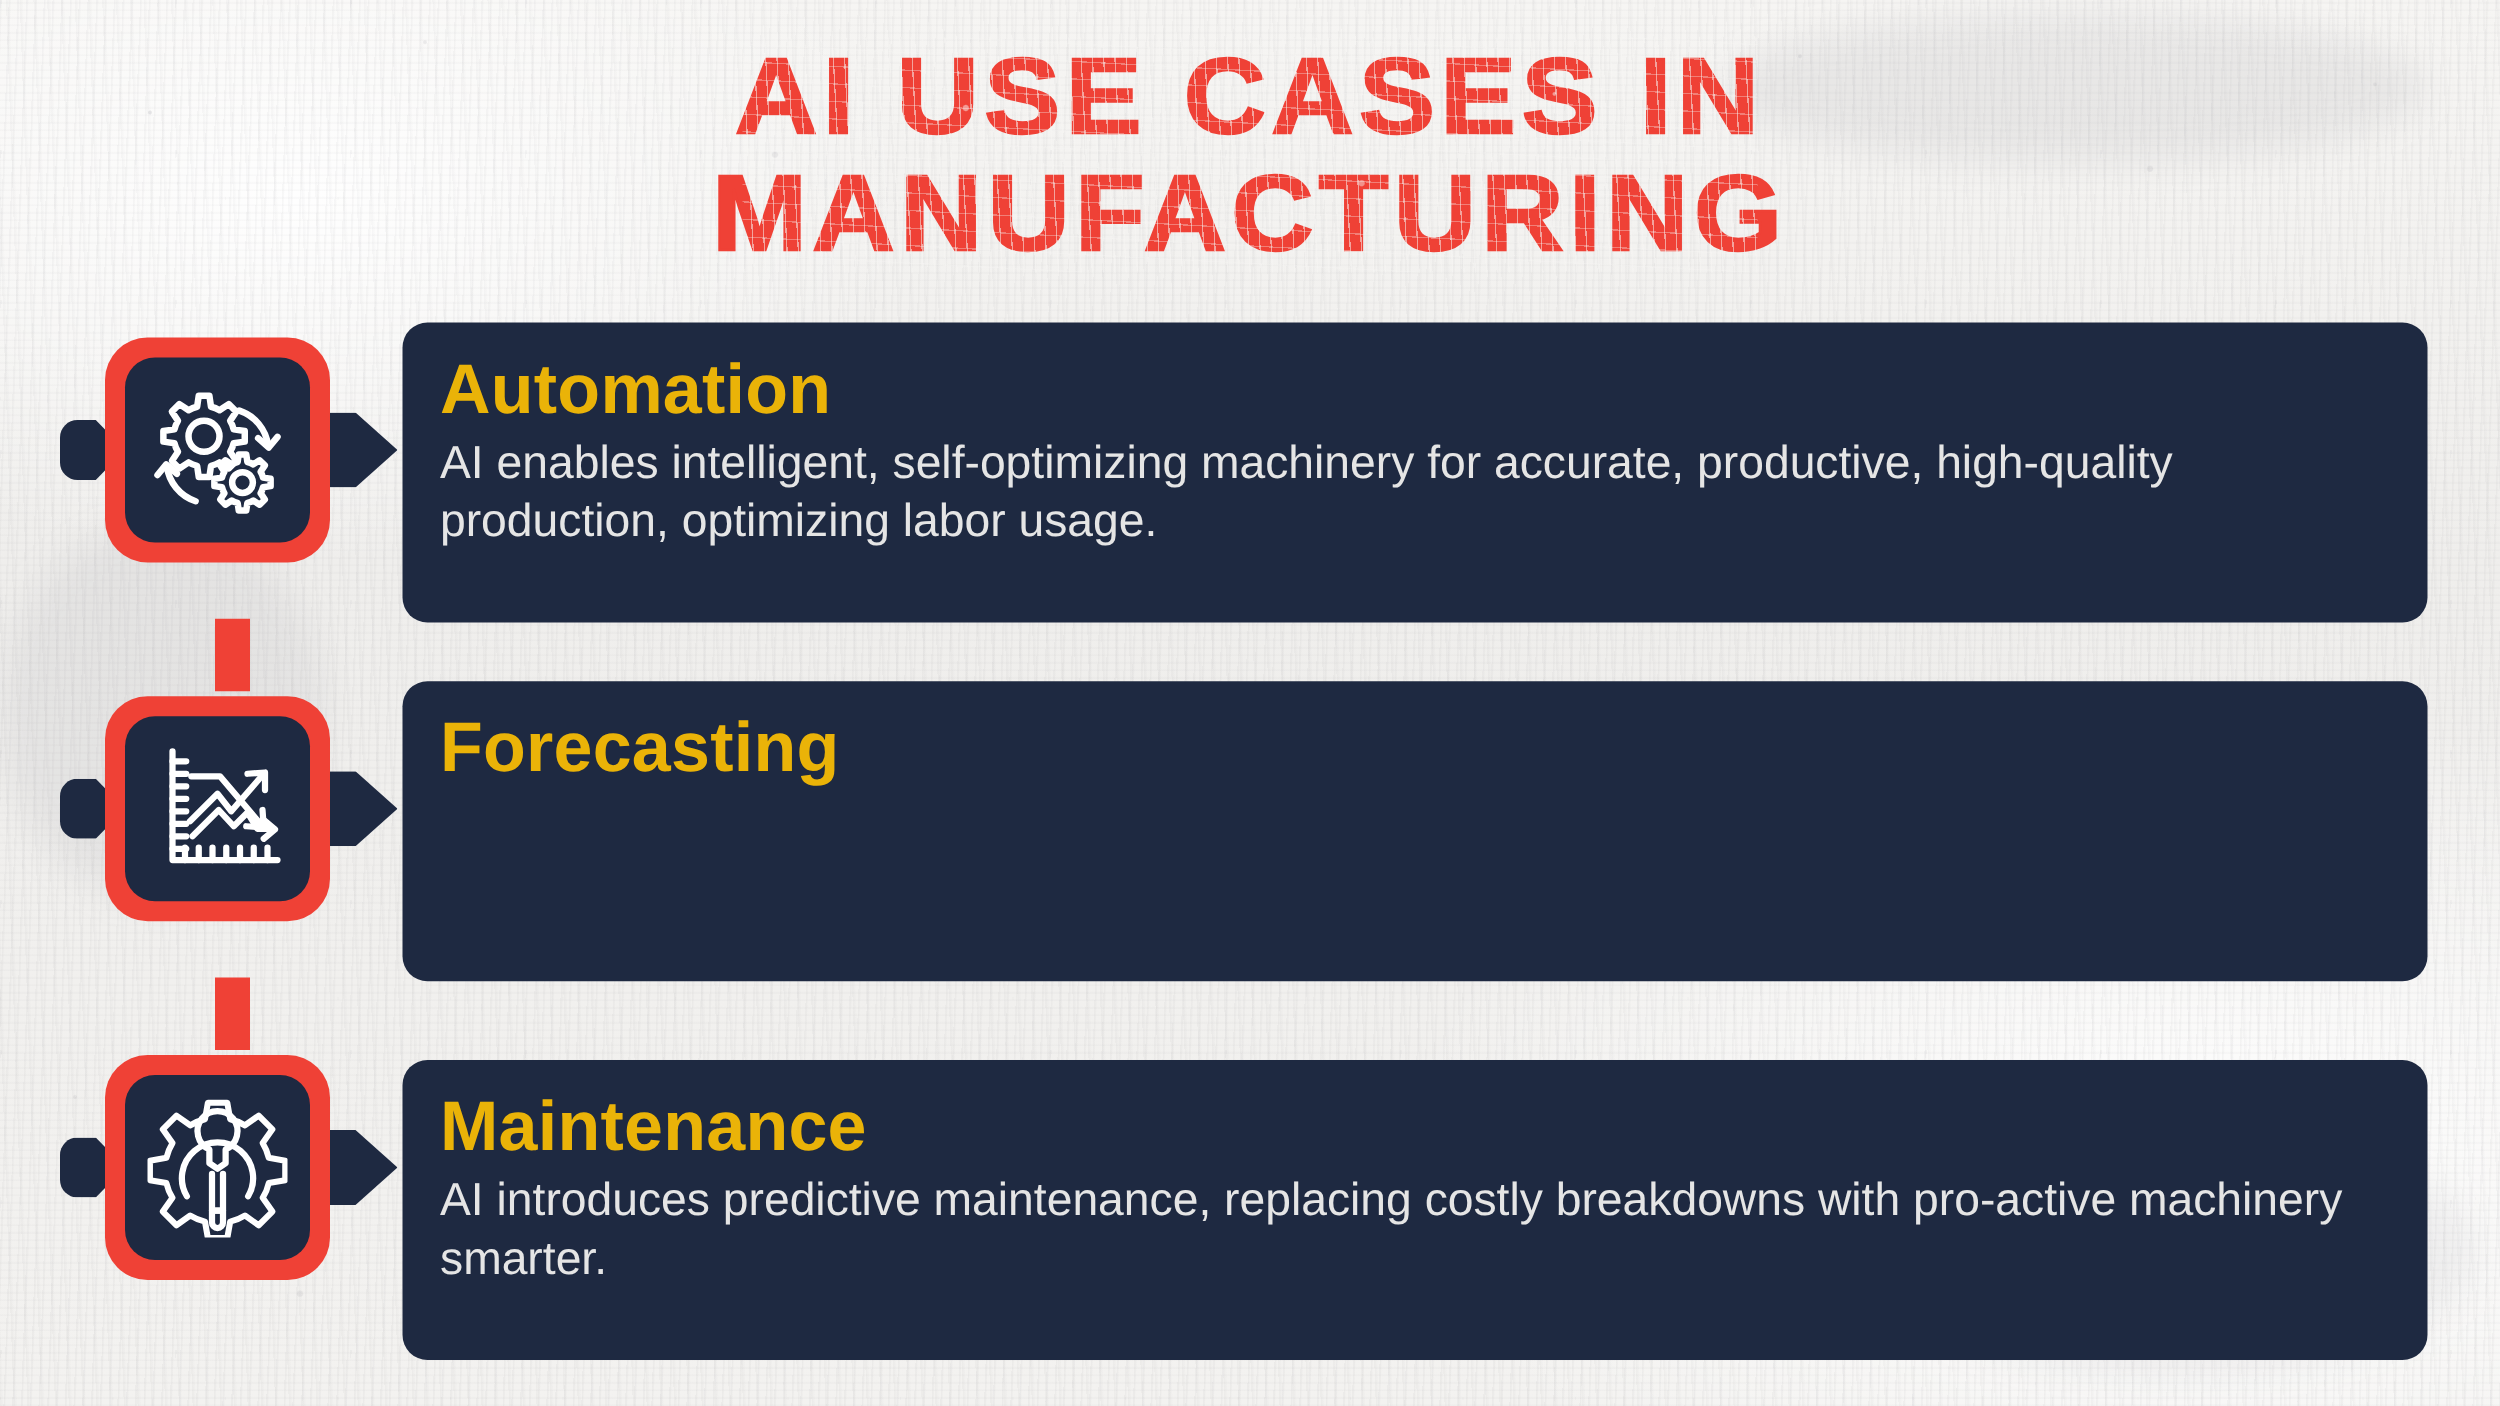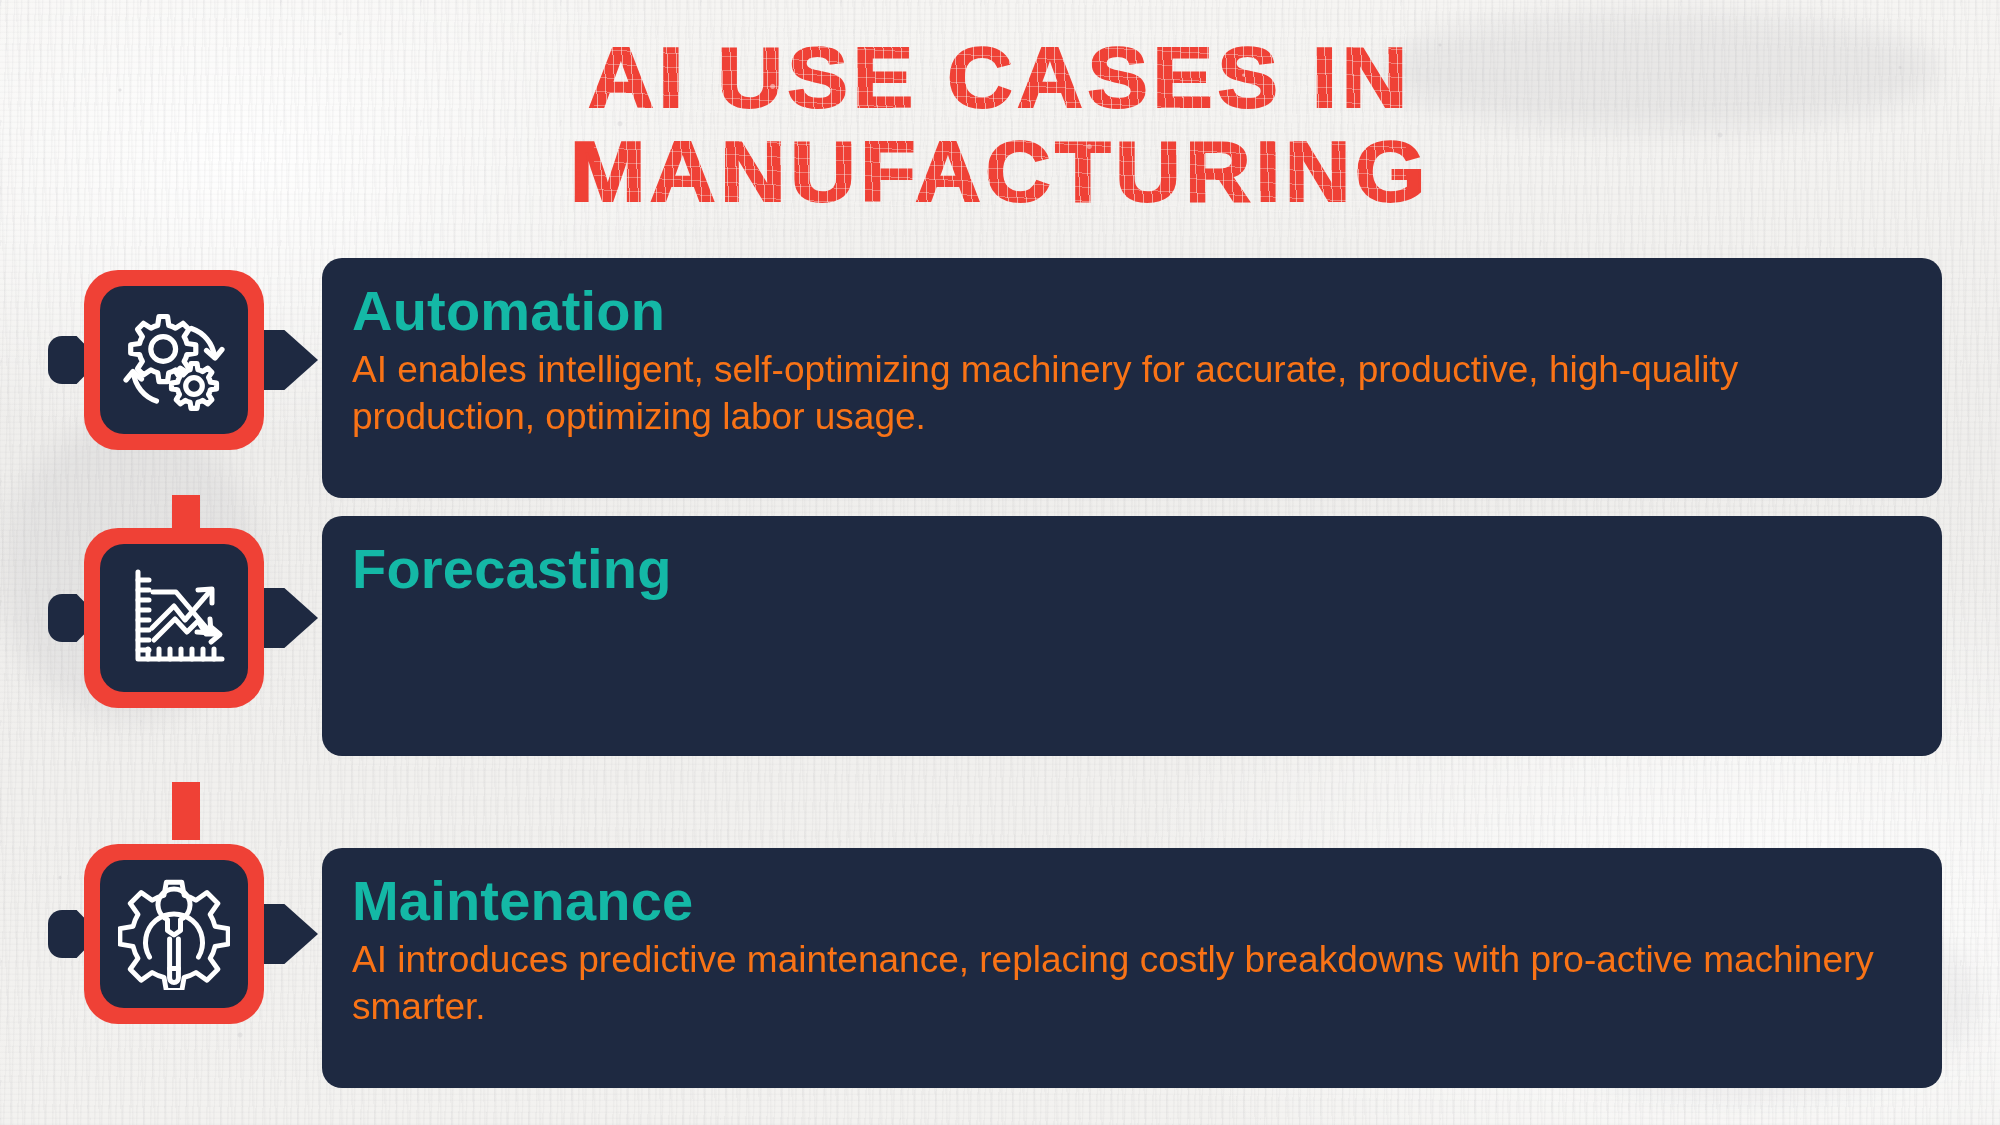--- a/index.html
+++ b/index.html
@@ -83,21 +83,21 @@
       repeating-linear-gradient(87deg, rgba(246,245,243,.55) 0px, rgba(246,245,243,.55) 1px, transparent 1px, transparent 9px),
       repeating-linear-gradient(3deg, rgba(246,245,243,.35) 0px, rgba(246,245,243,.35) 1px, transparent 1px, transparent 14px),
       radial-gradient(circle at 22% 30%, rgba(246,245,243,.5) 0 2px, transparent 3px),
       radial-gradient(circle at 61% 62%, rgba(246,245,243,.45) 0 2px, transparent 3px),
       radial-gradient(circle at 80% 24%, rgba(246,245,243,.5) 0 1px, transparent 2px);
   }
 
   
   .row{position:absolute;left:0;width:2000px;height:240px;}
   .row-1{top:258px;}
-  .row-2{top:516px;}
+  .row-2{top:545px;}
   .row-3{top:832px;}
 
   
   .connector{
     position:absolute;
     left:172px;width:28px;
     background:#ef4136;
   }
   .conn-1{top:495px;height:58px;}
   .conn-2{top:782px;height:58px;}
@@ -148,29 +148,29 @@
     border-radius:20px;
     z-index:3;
     box-sizing:border-box;
     padding:22px 30px 26px 30px;
   }
   .card-1{top:0px;height:240px;}
   .card-2{top:0px;height:240px;}
   .card-3{top:0px;height:240px;margin-top:16px;}
 
   .card-title{
-    color:#14b8a6;
+    color:#eab308;
     font-size:56px;
     line-height:62px;
     font-weight:700;
     letter-spacing:.2px;
     margin:0 0 4px 0;
   }
   .card-body{
-    color:#f97316;
+    color:#e5e5e5;
     font-size:37px;
     line-height:47px;
     font-weight:400;
     margin:0;
     max-width:1540px;
   }
 </style>
 </head>
 <body>
 

